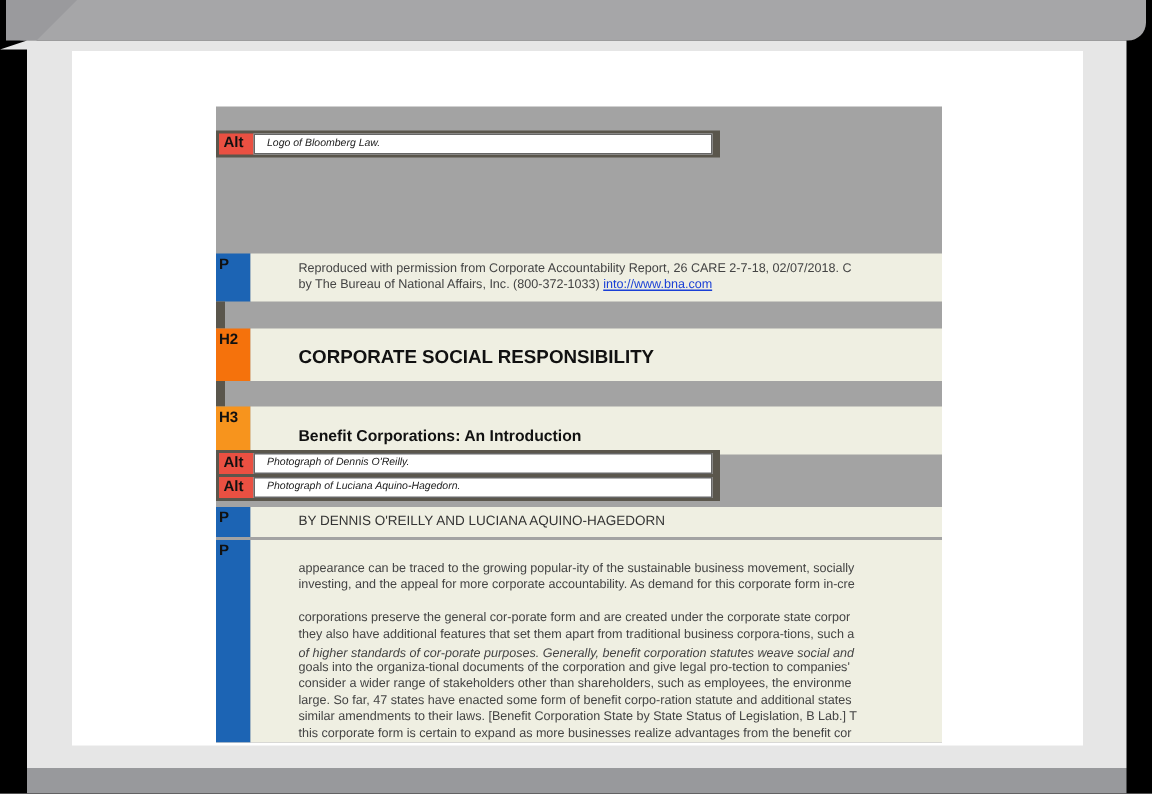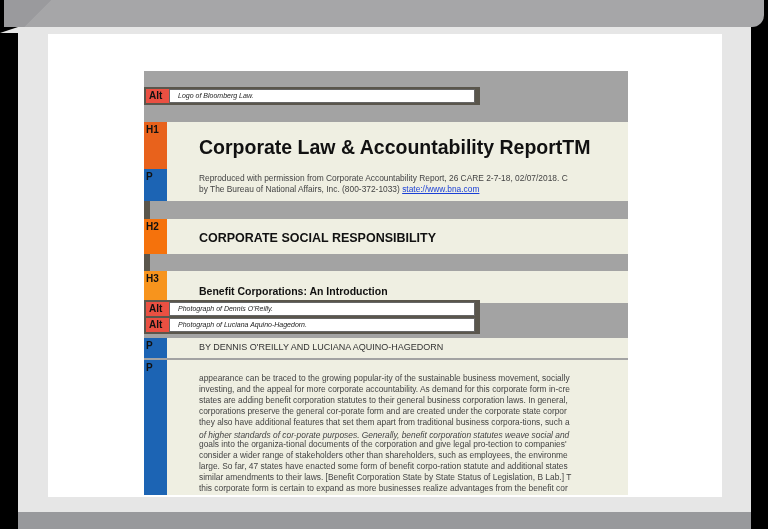--- a/index.html
+++ b/index.html
@@ -38,32 +38,26 @@
 
 <div class="doc">
 
   <div class="alt-wrap" style="top:16px;">
     <div class="row alt-row" style="position:relative;height:14px;width:332px;">
       <div class="tag">Alt</div>
       <div class="alt-box">Logo of Bloomberg Law.</div>
     </div>
   </div>
 
-  <div class="row" style="top:51px;height:50px;">
-    <div class="tag" style="background:#e8621c;">H1</div>
-    <div class="body">
-      <div class="h1-text">Corporate Law &amp; Accountability ReportTM</div>
-    </div>
-  </div>
 
   <div class="row" style="top:98px;height:32px;">
     <div class="tag" style="background:#1c64b4;">P</div>
     <div class="body">
       <div class="p-text" style="top:4px;">Reproduced with permission from Corporate Accountability Report, 26 CARE 2-7-18, 02/07/2018. C</div>
-      <div class="p-text" style="top:15px;"><span>by The Bureau of National Affairs, Inc. (800-372-1033) </span><a class="link">state://www.bna.com</a></div>
+      <div class="p-text" style="top:15px;"><span>by The Bureau of National Affairs, Inc. (800-372-1033) </span><a class="link">into://www.bna.com</a></div>
     </div>
   </div>
   <div class="leftstripe" style="top:130px;height:18px;"></div>
 
   <div class="row" style="top:148px;height:35px;">
     <div class="tag" style="background:#f5720c;">H2</div>
     <div class="body">
       <div class="h2-text">CORPORATE SOCIAL RESPONSIBILITY</div>
     </div>
   </div>
@@ -92,21 +86,20 @@
     <div class="body">
       <div class="byline">BY DENNIS O'REILLY AND LUCIANA AQUINO-HAGEDORN</div>
     </div>
   </div>
 
   <div class="row" style="top:289px;height:135px;">
     <div class="tag" style="background:#1c64b4;">P</div>
     <div class="body">
       <div class="p-text" style="top:13px;">appearance can be traced to the growing popular-ity of the sustainable business movement, socially</div>
       <div class="p-text" style="top:24px;">investing, and the appeal for more corporate accountability. As demand for this corporate form in-cre</div>
-      <div class="p-text" style="top:35px;">states are adding benefit corporation statutes to their general business corporation laws. In general,</div>
       <div class="p-text" style="top:46px;">corporations preserve the general cor-porate form and are created under the corporate state corpor</div>
       <div class="p-text" style="top:57px;">they also have additional features that set them apart from traditional business corpora-tions, such a</div>
       <div class="p-text" style="top:70px;font-style:italic;">of higher standards of cor-porate purposes. Generally, benefit corporation statutes weave social and</div>
       <div class="p-text" style="top:79px;">goals into the organiza-tional documents of the corporation and give legal pro-tection to companies'</div>
       <div class="p-text" style="top:90px;text-align:right;">consider a wider range of stakeholders other than shareholders, such as employees, the environme</div>
       <div class="p-text" style="top:101px;">large. So far, 47 states have enacted some form of benefit corpo-ration statute and additional states</div>
       <div class="p-text" style="top:112px;">similar amendments to their laws. [Benefit Corporation State by State Status of Legislation, B Lab.] T</div>
       <div class="p-text" style="top:123px;">this corporate form is certain to expand as more businesses realize advantages from the benefit cor</div>
     </div>
   </div>

